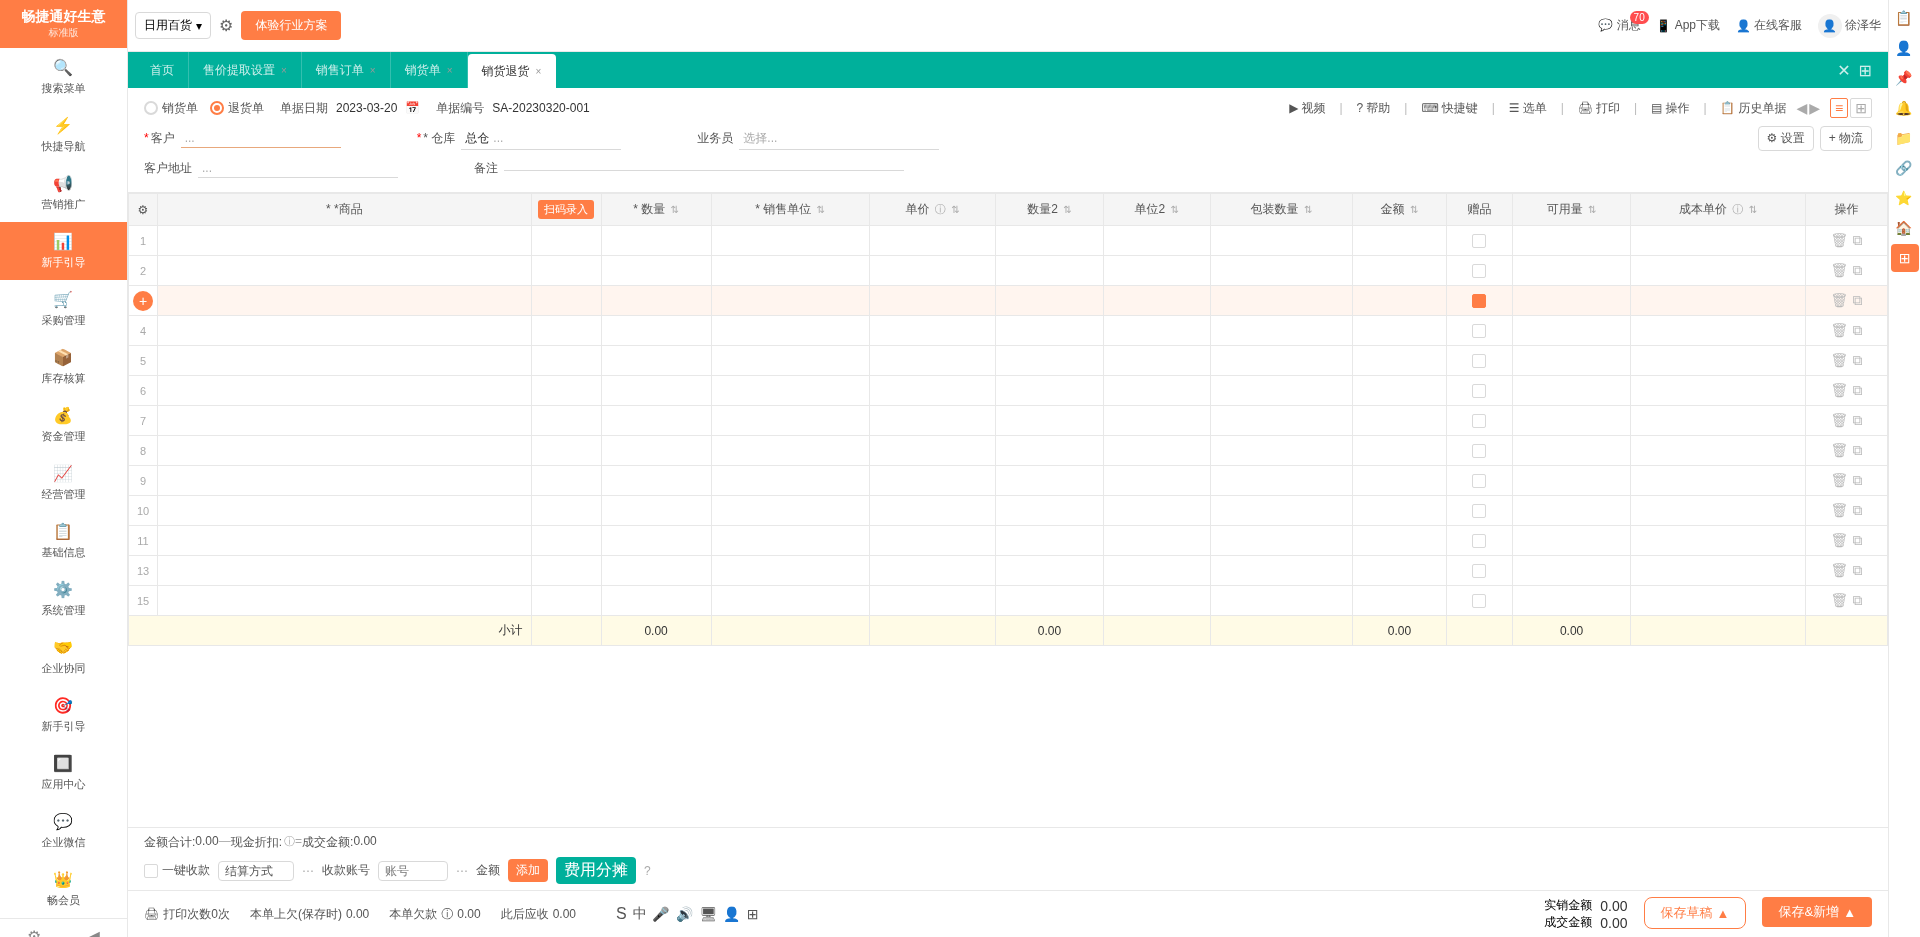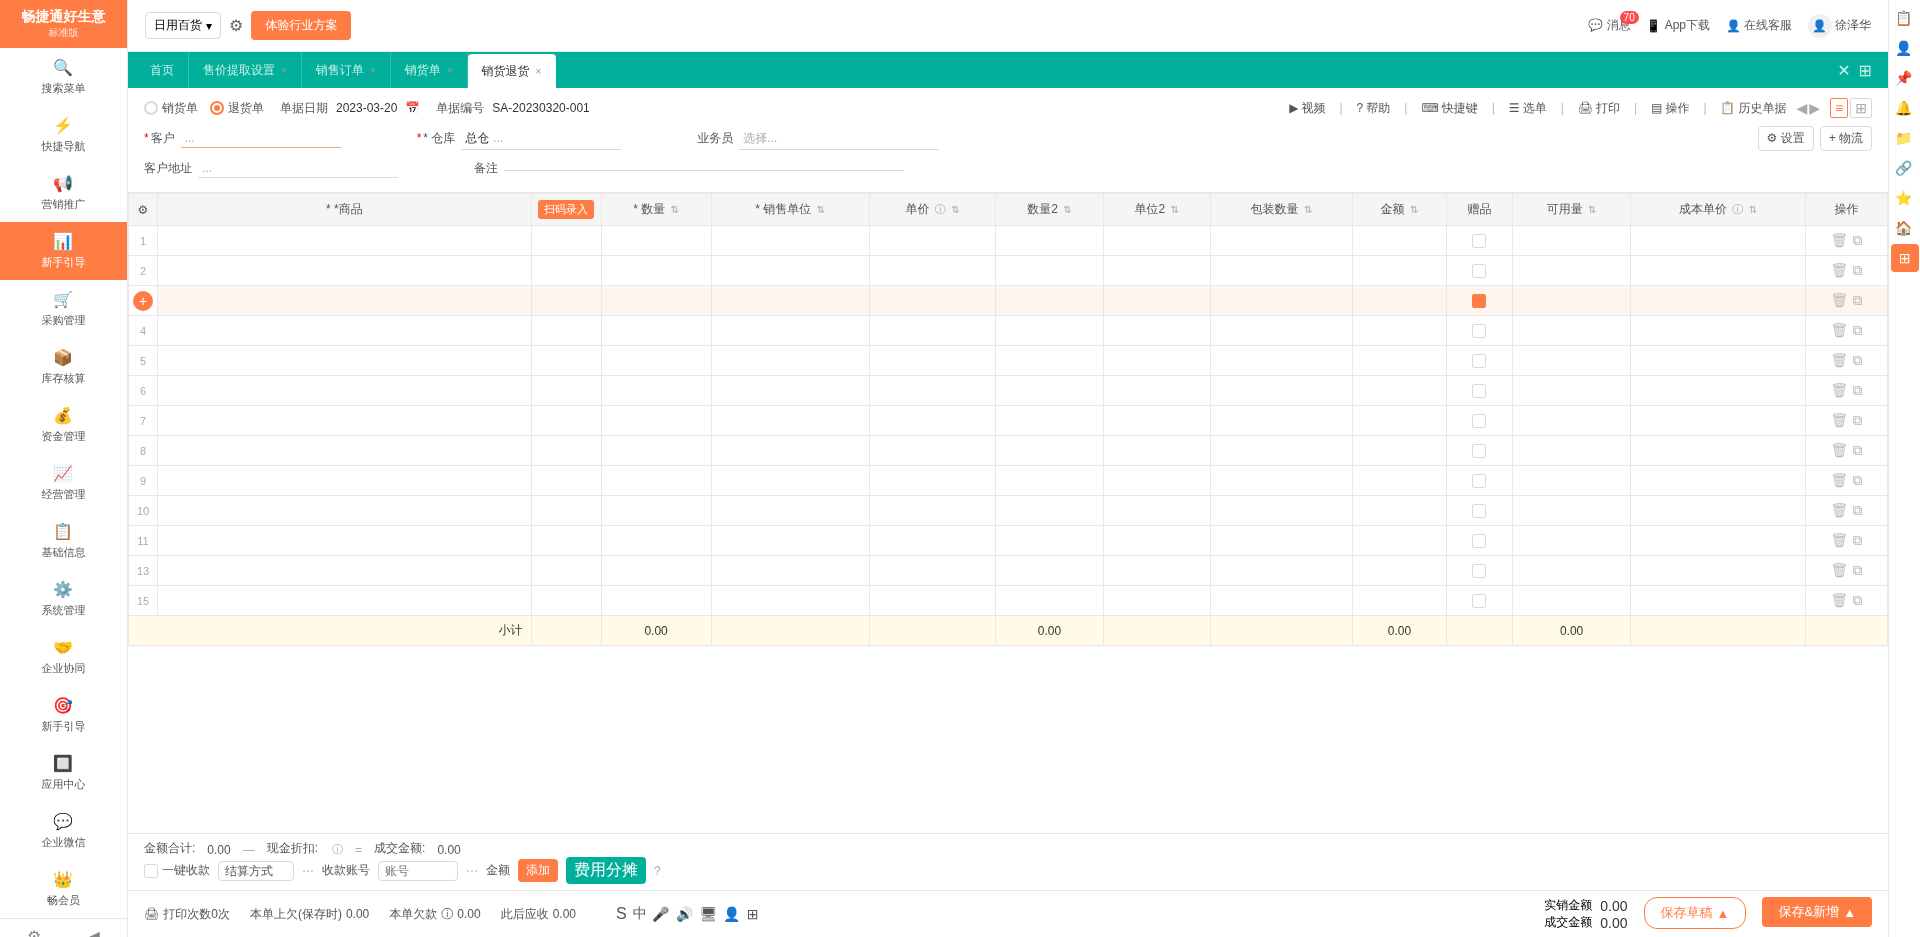--- a/index.html
+++ b/index.html
@@ -12,21 +12,21 @@
     .sidebar-logo .logo-sub { font-size: 10px; color: rgba(255,255,255,0.8); }
     .sidebar-item { display: flex; flex-direction: column; align-items: center; padding: 10px 4px; cursor: pointer; color: #555; font-size: 11px; gap: 4px; }
     .sidebar-item.active { color: #fff; background: #ff7d45; }
     .sidebar-item .icon { font-size: 16px; }
     .sidebar-bottom { margin-top: auto; border-top: 1px solid #e8e8e8; display: flex; align-items: center; justify-content: space-around; padding: 8px 4px; }
 
     
     .main { flex: 1; display: flex; flex-direction: column; overflow: hidden; }
 
     
-    .top-nav { height: 52px; background: #fff; border-bottom: 1px solid #e8e8e8; display: flex; align-items: center; padding: 0 17px; gap: 12px; }
+    .top-nav { height: 52px; background: #fff; border-bottom: 1px solid #e8e8e8; display: flex; align-items: center; padding: 0 7px; gap: 12px; }
     .nav-left { display: flex; align-items: center; gap: 8px; }
     .nav-select { display: flex; align-items: center; gap: 4px; border: 1px solid #d9d9d9; border-radius: 4px; padding: 4px 8px; font-size: 12px; cursor: pointer; }
     .nav-gear { font-size: 16px; color: #666; cursor: pointer; }
     .btn-experience { background: #ff7d45; color: white; border: none; border-radius: 4px; padding: 6px 14px; font-size: 12px; cursor: pointer; }
     .nav-right { margin-left: auto; display: flex; align-items: center; gap: 16px; font-size: 12px; color: #555; }
     .nav-right .badge-wrap { position: relative; cursor: pointer; }
     .badge { background: #ff4d4f; color: white; border-radius: 8px; font-size: 10px; padding: 1px 4px; position: absolute; top: -6px; right: -8px; }
 
     
     .tab-bar { height: 36px; background: #00b09b; display: flex; align-items: center; padding: 0 8px; gap: 0; }
@@ -85,40 +85,40 @@
     .row-actions { display: flex; gap: 4px; justify-content: center; }
     .action-icon { color: #bbb; cursor: pointer; font-size: 14px; }
     
     .add-row-btn { width: 20px; height: 20px; background: #ff7d45; color: white; border-radius: 50%; display: flex; align-items: center; justify-content: center; cursor: pointer; font-size: 14px; }
     
     
     .subtotal-row td { background: #fffbe6; font-weight: 400; }
     
     
     .bottom-bar { background: white; border-top: 1px solid #e8e8e8; padding: 6px 16px; }
-    .amount-row { display: flex; align-items: flex-end; gap: 12px; font-size: 12px; color: #555; }
+    .amount-row { display: flex; align-items: flex-start; font-size: 12px; color: #555; margin-bottom: 6px; }
     .amount-row .minus-icon { color: #aaa; }
     .amount-row .equal-icon { color: #aaa; }
     .payment-row { display: flex; align-items: center; gap: 8px; font-size: 12px; color: #555; }
     .cb-label { display: flex; align-items: center; gap: 4px; }
     .select-box { border: 1px solid #d9d9d9; border-radius: 4px; padding: 2px 20px 2px 6px; font-size: 12px; color: #555; cursor: pointer; position: relative; appearance: none; background: white; }
-    .input-box { border: 1px solid #d9d9d9; border-radius: 4px; padding: 2px 6px; font-size: 12px; width: 80px; }
+    .input-box { border: 1px solid #d9d9d9; border-radius: 4px; padding: 2px 6px; font-size: 12px; width: 70px; }
     .dots-btn { color: #aaa; cursor: pointer; }
     .add-btn { background: #ff7d45; color: white; border: none; border-radius: 4px; padding: 3px 8px; font-size: 12px; cursor: pointer; }
     .expense-btn { background: #00b09b; color: white; border: none; border-radius: 4px; padding: 3px 8px; font-size: 16px; cursor: pointer; }
     .question-icon { color: #aaa; cursor: pointer; }
     
     .final-bar { display: flex; align-items: center; justify-content: space-between; padding: 6px 16px; background: white; border-top: 1px solid #e8e8e8; }
     .final-left { font-size: 12px; color: #555; display: flex; gap: 20px; }
     .final-left span { display: flex; align-items: center; gap: 4px; }
     .final-right { display: flex; align-items: flex-start; gap: 16px; }
     .amount-summary { text-align: right; font-size: 12px; }
     .amount-summary .row { display: flex; align-items: center; justify-content: flex-end; gap: 8px; }
     .amount-val { font-size: 14px; color: #333; font-weight: 500; }
-    .btn-save-draft { background: white; border: 1px solid #ff7d45; color: #ff7d45; border-radius: 13px; padding: 6px 16px; font-size: 13px; cursor: pointer; display: flex; align-items: center; gap: 4px; }
+    .btn-save-draft { background: white; border: 1px solid #ff7d45; color: #ff7d45; border-radius: 8px; padding: 6px 16px; font-size: 13px; cursor: pointer; display: flex; align-items: center; gap: 4px; }
     .btn-save-new { background: #ff7d45; color: white; border: none; border-radius: 4px; padding: 6px 16px; font-size: 13px; cursor: pointer; display: flex; align-items: center; gap: 4px; }
 
     
     .right-panel { width: 32px; background: white; border-left: 1px solid #e8e8e8; display: flex; flex-direction: column; align-items: center; padding: 4px 0; gap: 2px; flex-shrink: 0; }
     .rp-btn { width: 28px; height: 28px; display: flex; align-items: center; justify-content: center; cursor: pointer; color: #888; font-size: 14px; border-radius: 4px; }
     .rp-btn.active { background: #ff7d45; color: white; }
 
     .info-icon { color: #aaa; font-size: 11px; margin-left: 2px; }
     .arrow-nav { display: flex; gap: 2px; }
     .arrow-btn { cursor: pointer; color: #aaa; font-size: 14px; }

